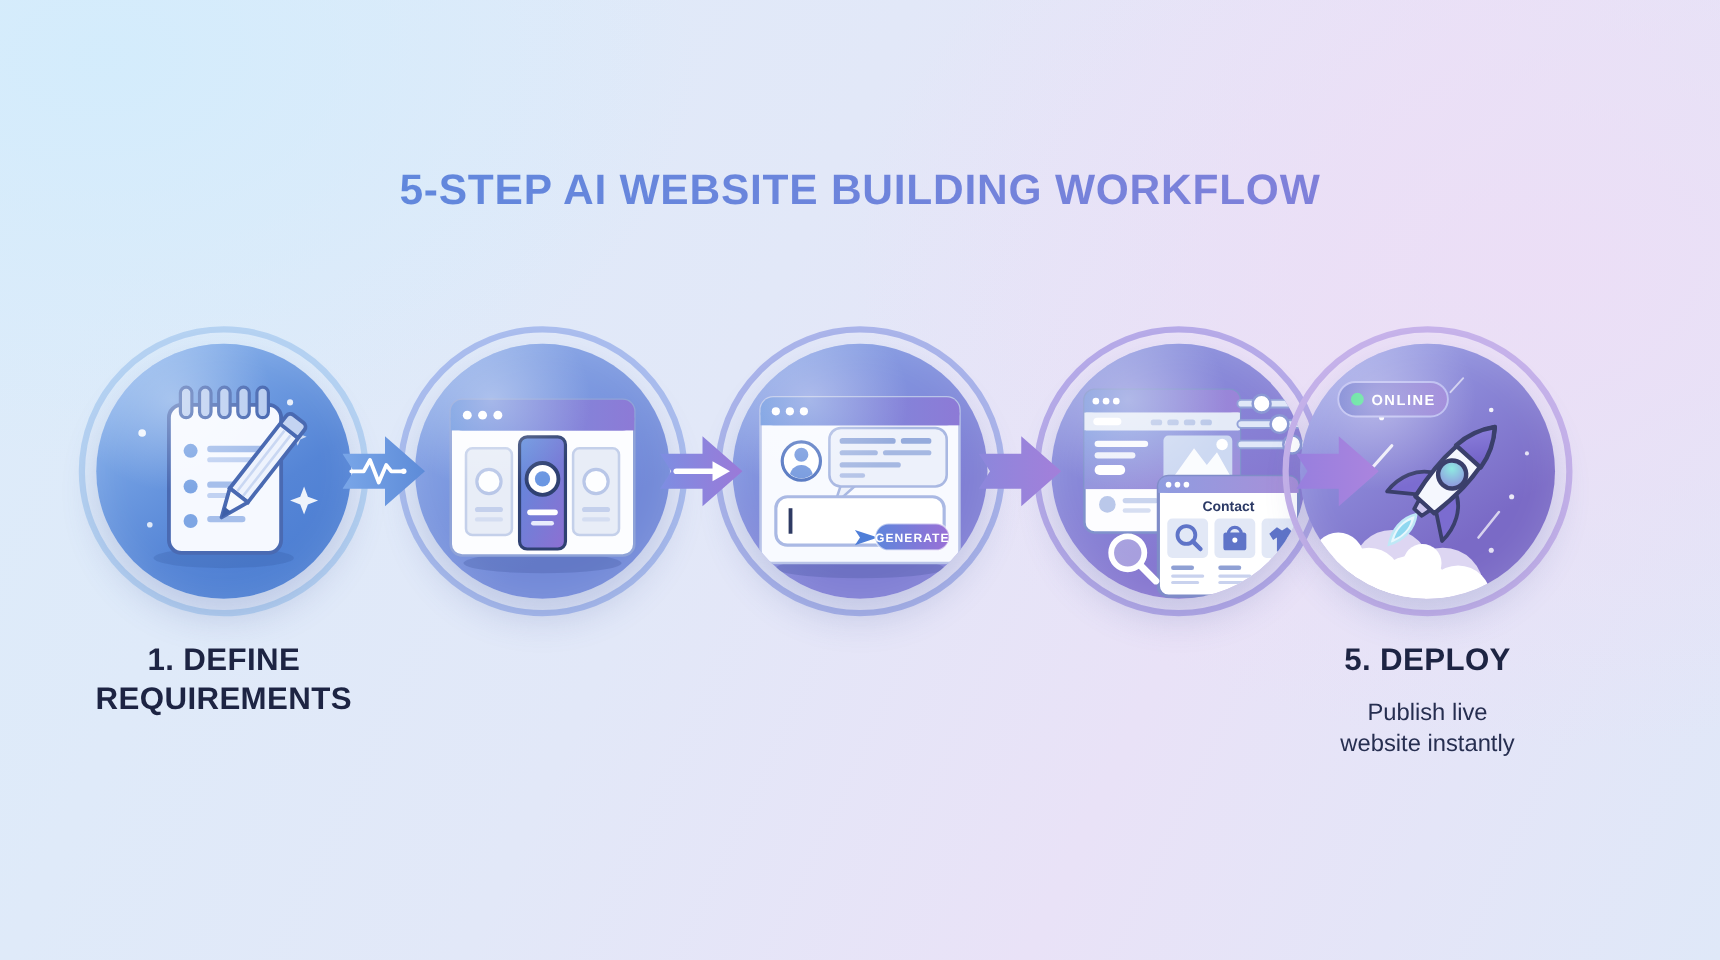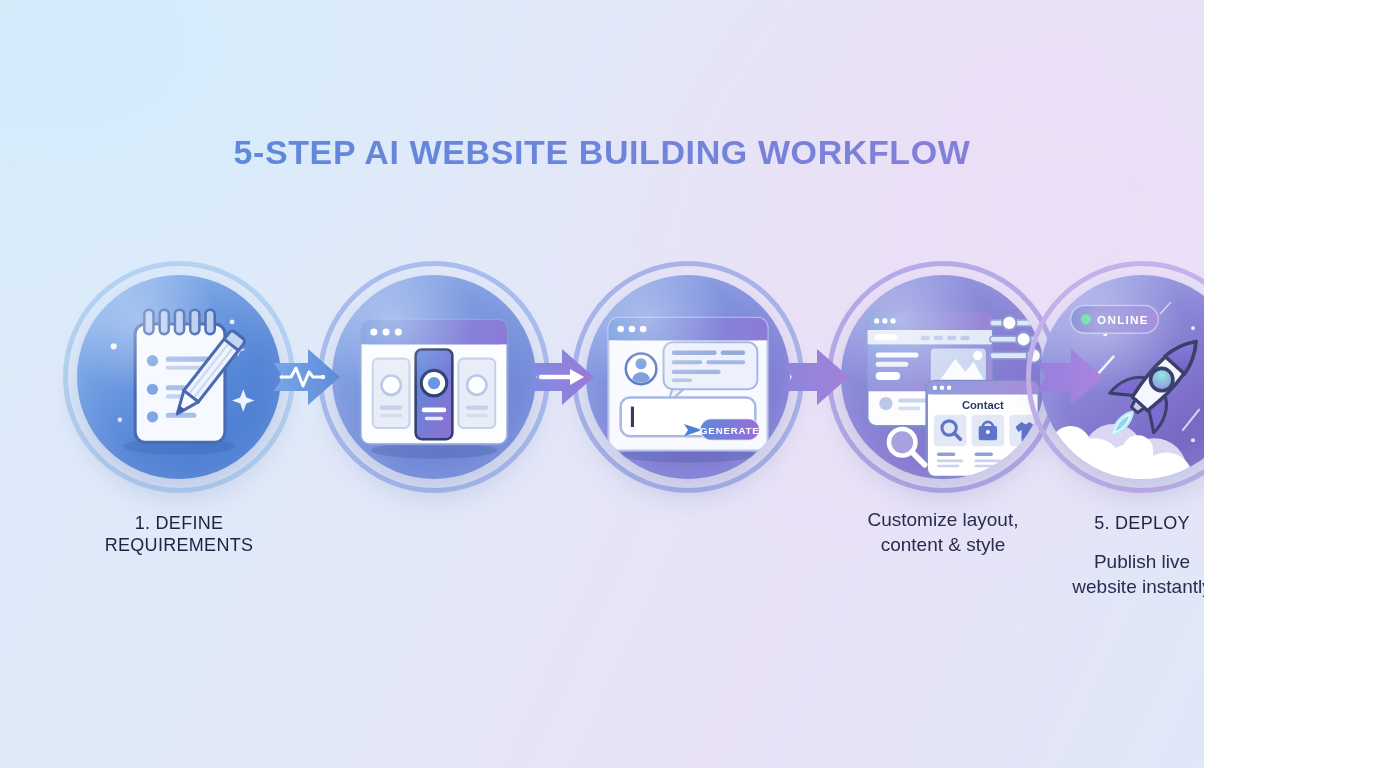--- a/index.html
+++ b/index.html
@@ -1,17 +1,17 @@
 <!DOCTYPE html>
 <html><head>
 <meta charset="utf-8">
 <style>
   html,body{margin:0;padding:0;}
   .canvas{
-    position:relative;width:1204px;height:768px;overflow:hidden;
+    position:relative;width:1376px;height:768px;overflow:hidden;
     font-family:"Liberation Sans",sans-serif;
     background:
       radial-gradient(900px 620px at 90% 28%, rgba(236,222,246,.95) 0%, rgba(236,222,246,0) 62%),
       radial-gradient(820px 560px at 6% 6%, rgba(211,236,252,.95) 0%, rgba(211,236,252,0) 58%),
       linear-gradient(115deg,#dcecfa 0%,#e2e8f8 42%,#e9e2f7 68%,#dfe8f8 100%);
   }
   .page-title{
     position:absolute;top:133px;left:0;width:100%;text-align:center;
     font-size:34px;font-weight:800;letter-spacing:.6px;margin:0;
     color:#6f87dc;
@@ -34,21 +34,21 @@
     pointer-events:none;
   }
   .disc svg{display:block;width:100%;height:100%;}
   .disc svg text{font-family:"Liberation Sans",sans-serif;}
   .s1 .ring{border-color:#b5d2f2}.s1 .disc{background:linear-gradient(145deg,#8cb6ee 5%,#5585d6 62%,#477ad0)}
   .s2 .ring{border-color:#aabdee}.s2 .disc{background:linear-gradient(145deg,#87a9e8 5%,#7289d8 70%)}
   .s3 .ring{border-color:#aab4ea}.s3 .disc{background:linear-gradient(145deg,#83a2e6 5%,#7f7ed4 70%)}
   .s4 .ring{border-color:#b6aae8}.s4 .disc{background:linear-gradient(145deg,#8a97e0 5%,#8677d0 70%)}
   .s5 .ring{border-color:#c6b2ea}.s5 .disc{background:linear-gradient(145deg,#9ba4e8 5%,#7a6ac6 72%)}
   .step-title{
-    margin:20px auto 0;font-size:18px;font-weight:400;line-height:1.22;
+    margin:20px auto 0;font-size:25px;font-weight:700;line-height:1.22;
     letter-spacing:.3px;color:#1d2443;white-space:pre-line;
   }
   .step-desc{
     margin:14px auto 0;font-size:19px;font-weight:400;line-height:1.32;
     color:#262e50;white-space:pre-line;
   }
   .arrow{position:absolute;top:346px;width:66px;height:62px;z-index:3;}
 </style>
 </head>
 <body>
@@ -268,22 +268,20 @@
             <rect x="168" y="181" width="26" height="2.5" rx="1.25" fill="#c9d2ee"></rect>
             <rect x="168" y="186" width="22" height="2.5" rx="1.25" fill="#c9d2ee"></rect>
           </g>
           <g>
             <circle cx="60" cy="164" r="13" fill="rgba(255,255,255,.28)" stroke="#fff" stroke-width="4.5"></circle>
             <line x1="70" y1="174" x2="82" y2="186" stroke="#fff" stroke-width="5.5" stroke-linecap="round"></line>
           </g>
         </svg>
       </div>
     </div>
-    <div class="step-desc">Customize layout,
-content &amp; style</div>
   </div>
 
   <div class="step s5" style="left:992px">
     <div class="ring">
       <div class="disc">
         <svg viewBox="0 0 200 200">
           <defs>
             <linearGradient id="g5b" x1="0" y1="0" x2="1" y2="0">
               <stop offset="0" stop-color="#6e79cf"></stop>
                 <stop offset="1" stop-color="#9b83d8"></stop>

